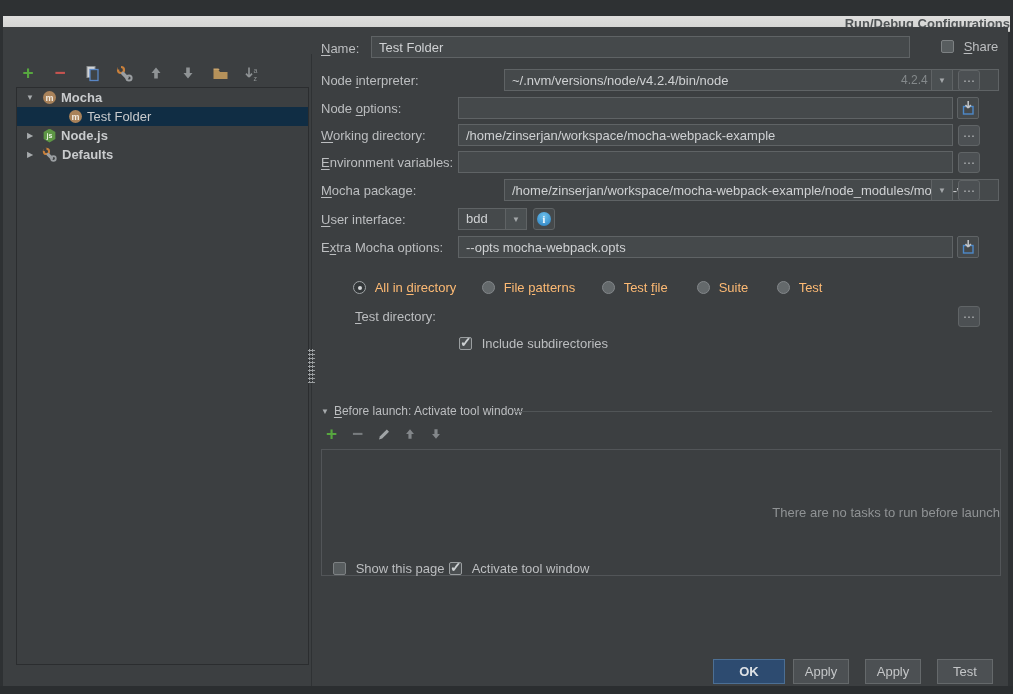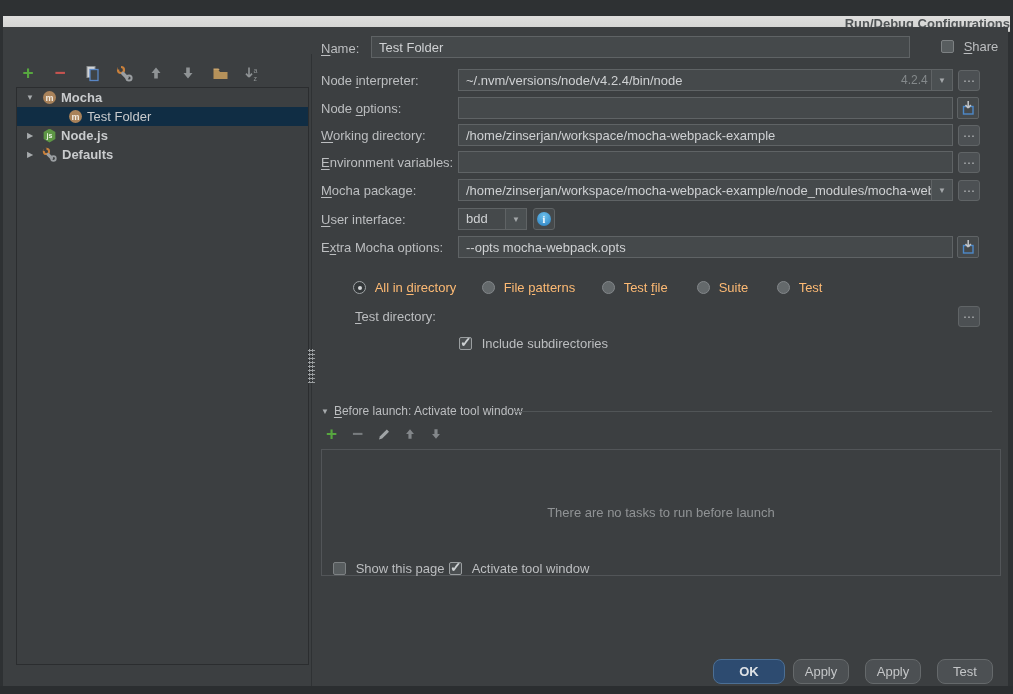--- a/index.html
+++ b/index.html
@@ -37,21 +37,21 @@
   .vsplit .dots { position:absolute; left:-3px; top:295px; width:7px; height:34px;
     background-image:radial-gradient(circle at 1.5px 1.5px, #9a9ea0 1px, transparent 1.4px);
     background-size:3px 4px; }
 
   
   .flabel { position:absolute; font-size:13px; color:#bcbec0; white-space:nowrap; }
   .mn { text-decoration:underline; text-underline-offset:2px; }
 
   .tfield { position:absolute; height:22px; background:#45494b; border:1px solid #5f6365;
     color:#cfd1d3; font-size:13px; padding:0 7px; font-family:"Liberation Sans",sans-serif; outline:none; }
-  .tfield.with-combo { padding-right:18px; }
+  .tfield.with-combo { padding-right:18px;margin-left:46px; }
   .combo { position:absolute; width:22px; height:22px; background:#4b5052; border:1px solid #5f6365;
     display:flex; align-items:center; justify-content:center; color:#a3a7a9; font-size:8px; }
   .hintver { position:absolute; font-size:12px; color:#84898b; }
 
   .sq-btn { position:absolute; width:22px; height:21px; background:#4c5053; border:1px solid #606466;
     border-radius:3px; color:#b8babc; font-size:12px; display:flex; align-items:center; justify-content:center; }
   .icon-btn { position:absolute; width:22px; height:22px; background:#45494b; border:1px solid #5f6365;
     border-radius:2px; display:flex; align-items:center; justify-content:center; }
 
   .radio { display:inline-block; width:13px; height:13px; border-radius:50%;
@@ -70,25 +70,25 @@
   .citem .ctext { margin-left:6px; }
 
   .bl-head { position:absolute; left:318px; top:377px; font-size:12px; color:#bcbec0; display:flex; align-items:center; }
   .bl-head .chev { font-size:8px; color:#a7abad; margin-right:5px; }
   .bl-rule { position:absolute; left:512px; right:16px; top:384px; height:1px; background:#515557; }
 
   .mini-toolbar { position:absolute; left:320px; top:398px; display:flex; gap:9px; align-items:center; }
   .mbtn { width:17px; height:18px; display:flex; align-items:center; justify-content:center; }
 
   .tasks-box { position:absolute; left:318px; top:422px; width:680px; height:127px;
-    border:1px solid #525558; display:flex; align-items:center; justify-content:center; }
+    border:1px solid #525558; display:flex; align-items:center; justify-content:flex-end; }
   .tasks-empty { font-size:13px; color:#909395; }
 
   .btn { position:absolute; height:25px; background:#4c5053; border:1px solid #646positive869;
-    border:1px solid #65696b; border-radius:8px; color:#c4c6c8; font-size:13px;
+    border:1px solid #65696b; border-radius:0; color:#c4c6c8; font-size:13px;
     display:flex; align-items:center; justify-content:center; font-family:"Liberation Sans",sans-serif; }
   .btn-primary { background:#2d4b70; border-color:#4c6f94; color:#dde1e5; font-weight:bold; }
 
   .bottom-strip { position:absolute; left:0; right:0; bottom:0; height:8px; background:#2b2e30; }
 </style>
 </head>
 <body>
 
 <div class="app">
 

